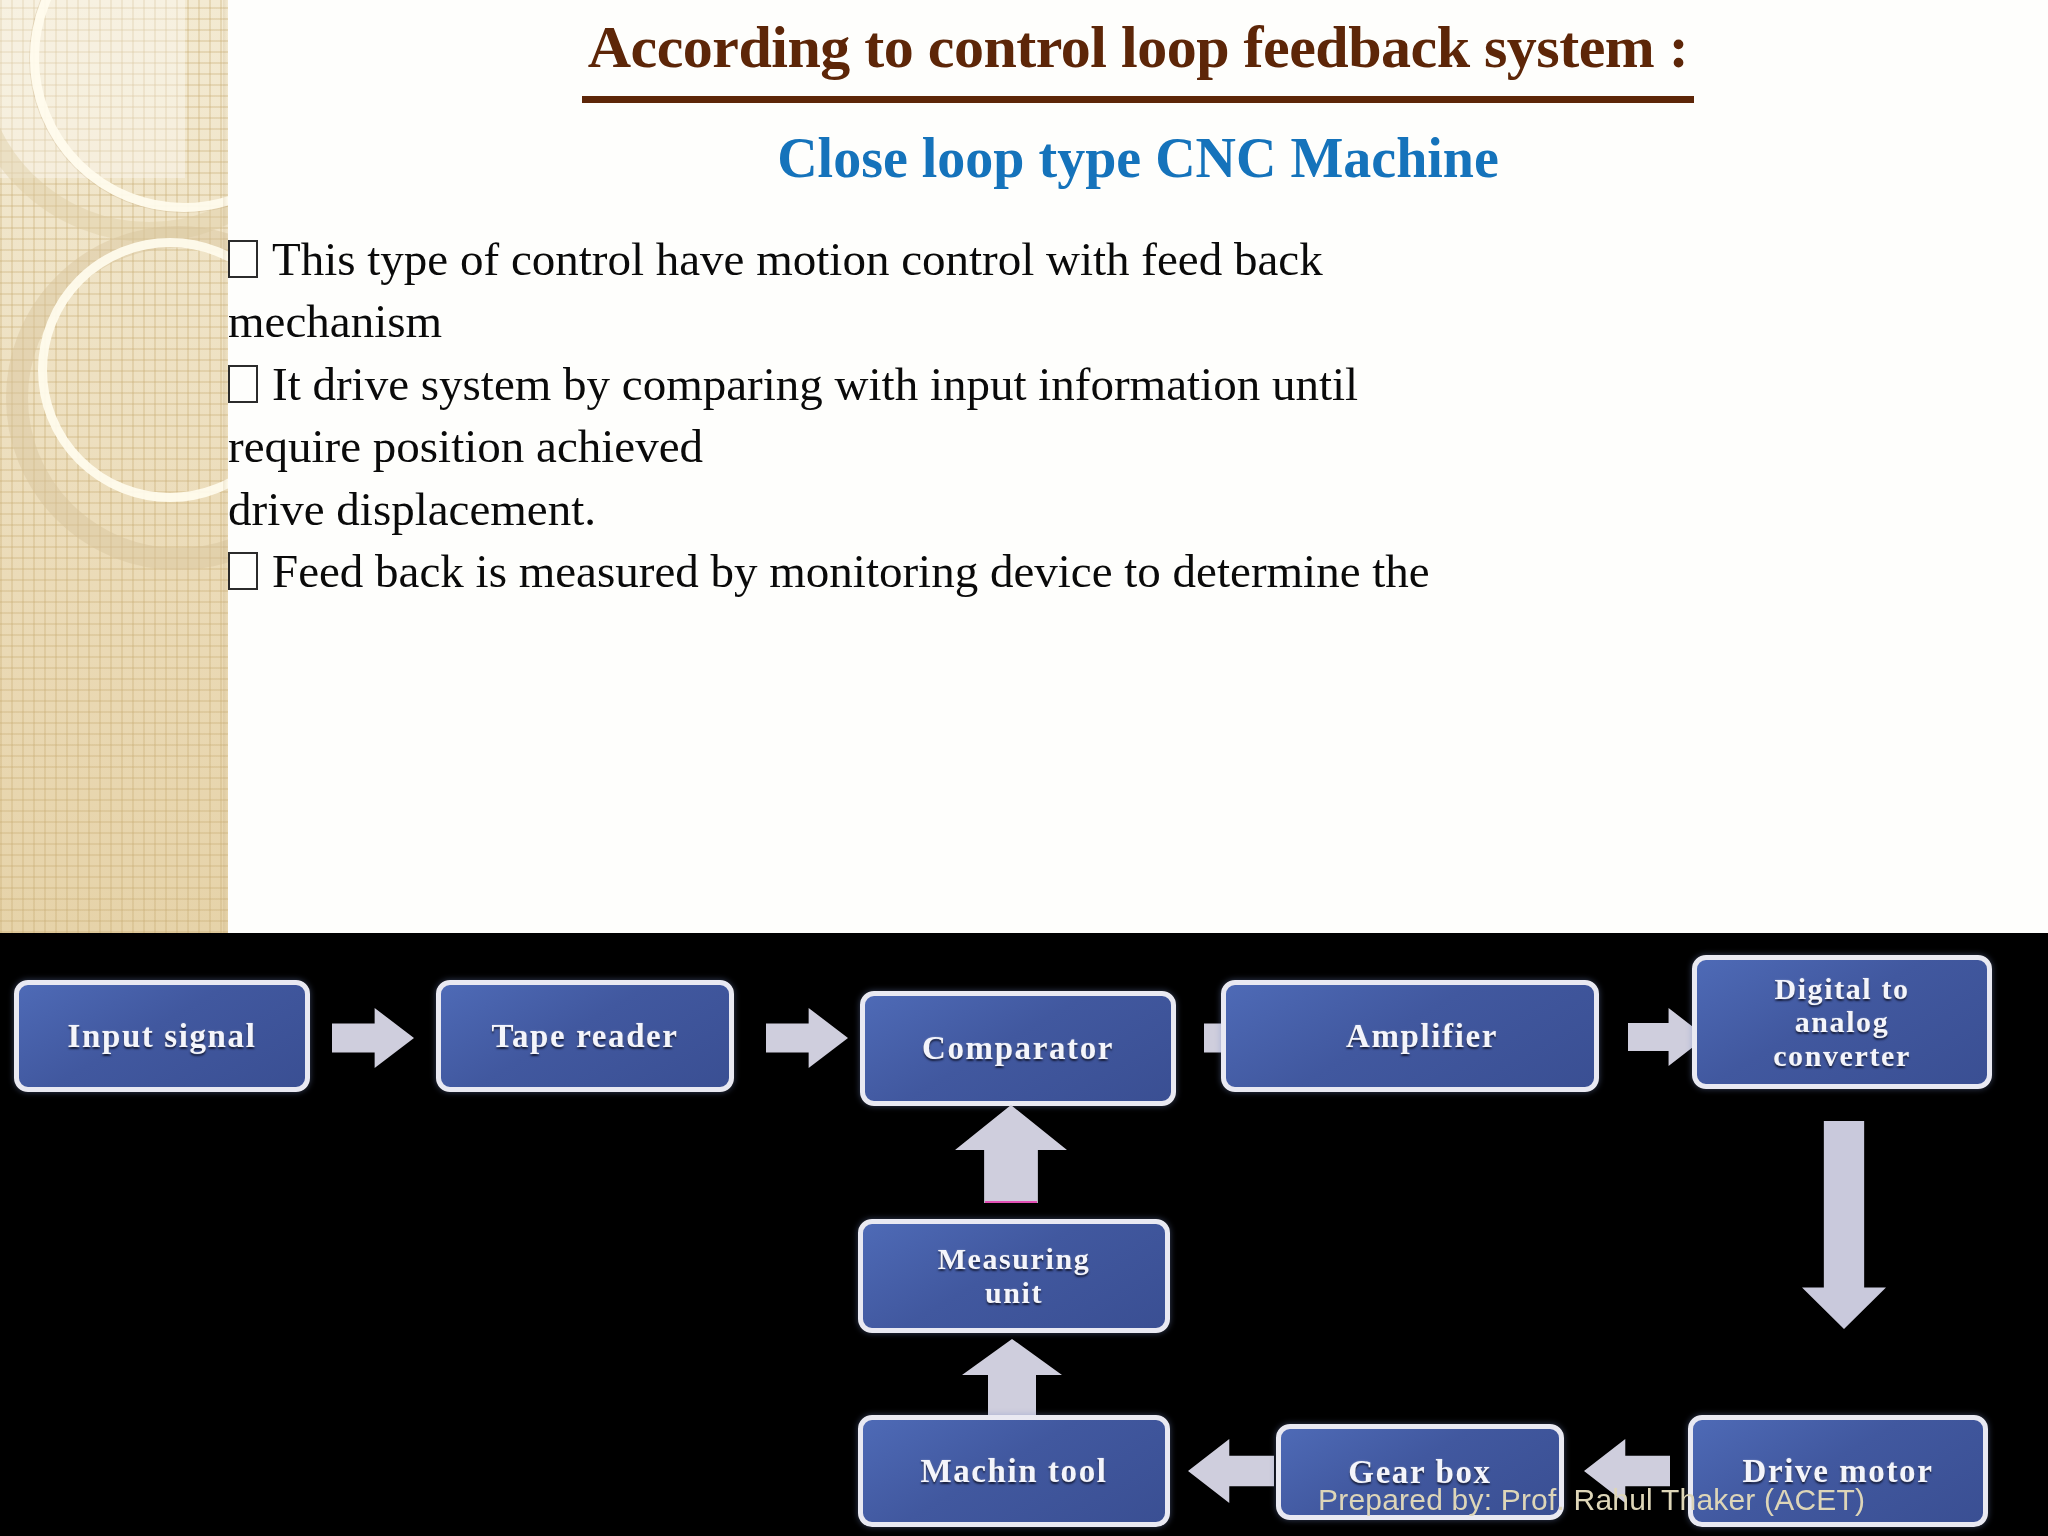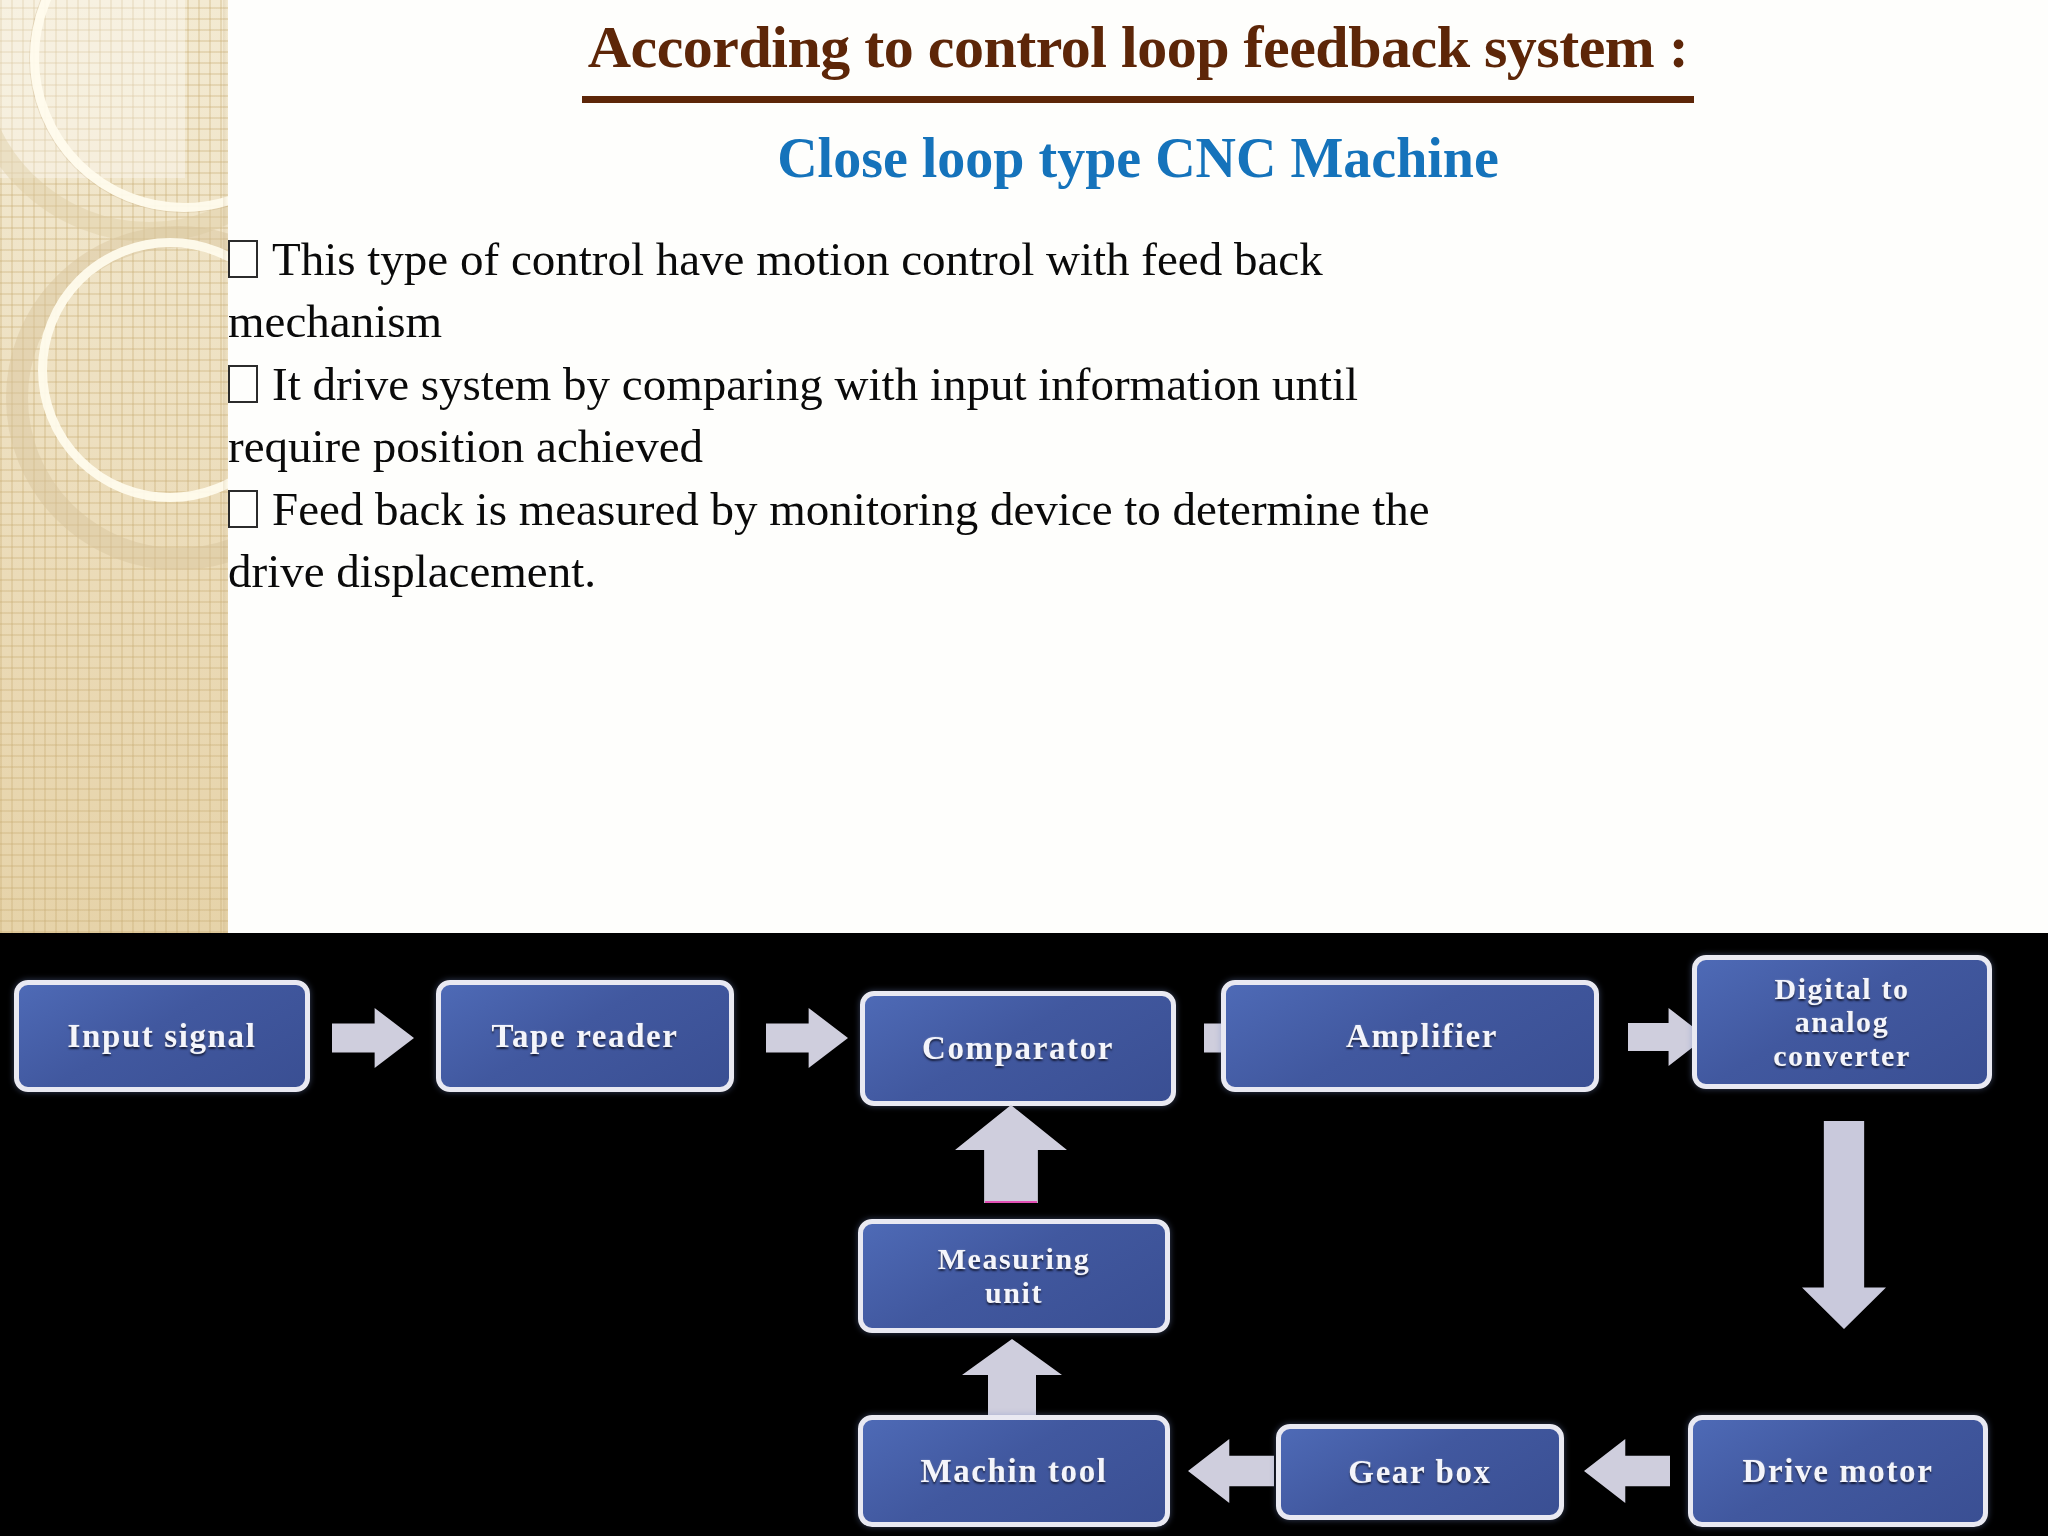--- a/index.html
+++ b/index.html
@@ -232,22 +232,22 @@
         <div class="bullet-line"><span>mechanism</span></div>
       </div>
 
 
       <div class="bullet-item">
         <div class="bullet-line"><span class="bullet-glyph"></span><span>It drive system by comparing with input information until</span></div>
         <div class="bullet-line"><span>require position achieved</span></div>
       </div>
 
       <div class="bullet-item">
+        <div class="bullet-line"><span>drive displacement.</span></div>
         <div class="bullet-line"><span class="bullet-glyph"></span><span>Feed back is measured by monitoring device to determine the</span></div>
-        <div class="bullet-line"><span>drive displacement.</span></div>
       </div>
 
     </div>
   </div>
 
   <div id="diagram">
 
     <div class="node" style="left:14px; top:47px; width:296px; height:112px;">
       <span>Input signal</span>
     </div>
@@ -298,16 +298,17 @@
     <div class="node" style="left:1276px; top:491px; width:288px; height:96px;">
       <span>Gear box</span>
     </div>
 
     <div class="arrow-l" style="left:1584px; top:506px; width:86px; height:64px;"></div>
 
     <div class="node" style="left:1688px; top:482px; width:300px; height:112px;">
       <span>Drive motor</span>
     </div>
 
+    <div id="footer-credit" style="left:1318px; top:1483px; transform:translateY(-933px);">Prepared by: Prof. Rahul Thaker (ACET)</div>
 
   </div>
 
 </div>
 
 </body></html>

